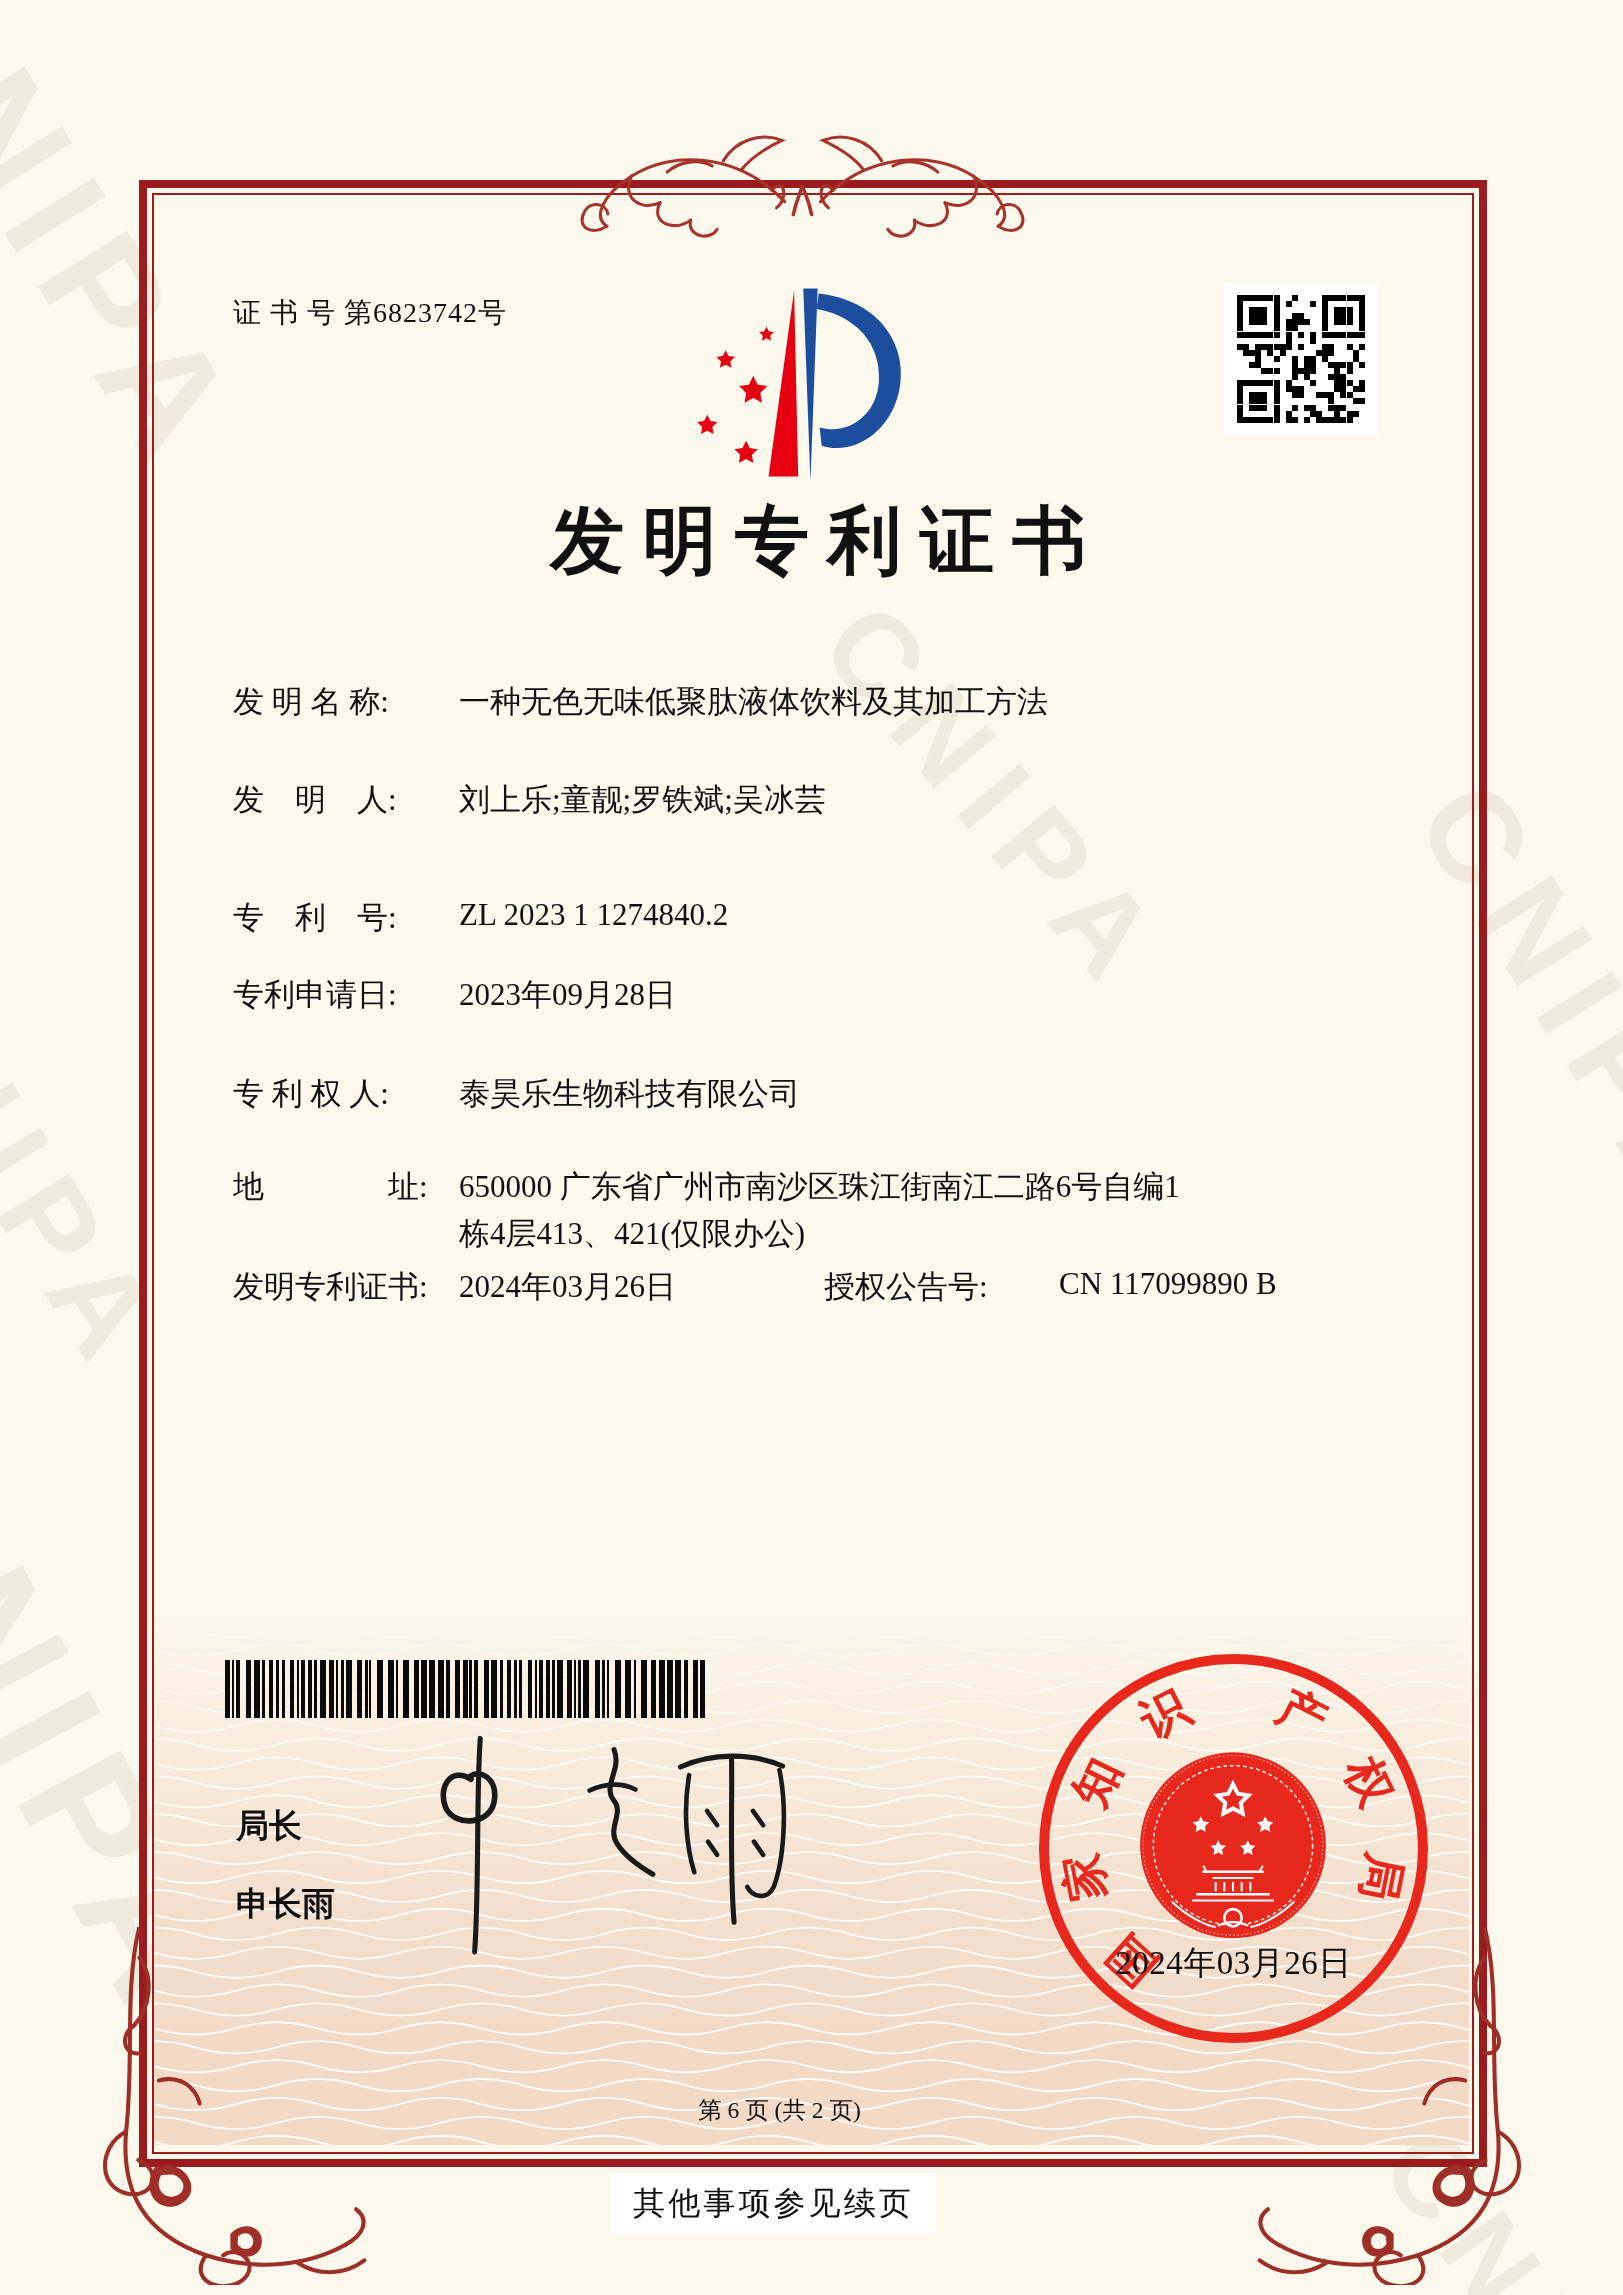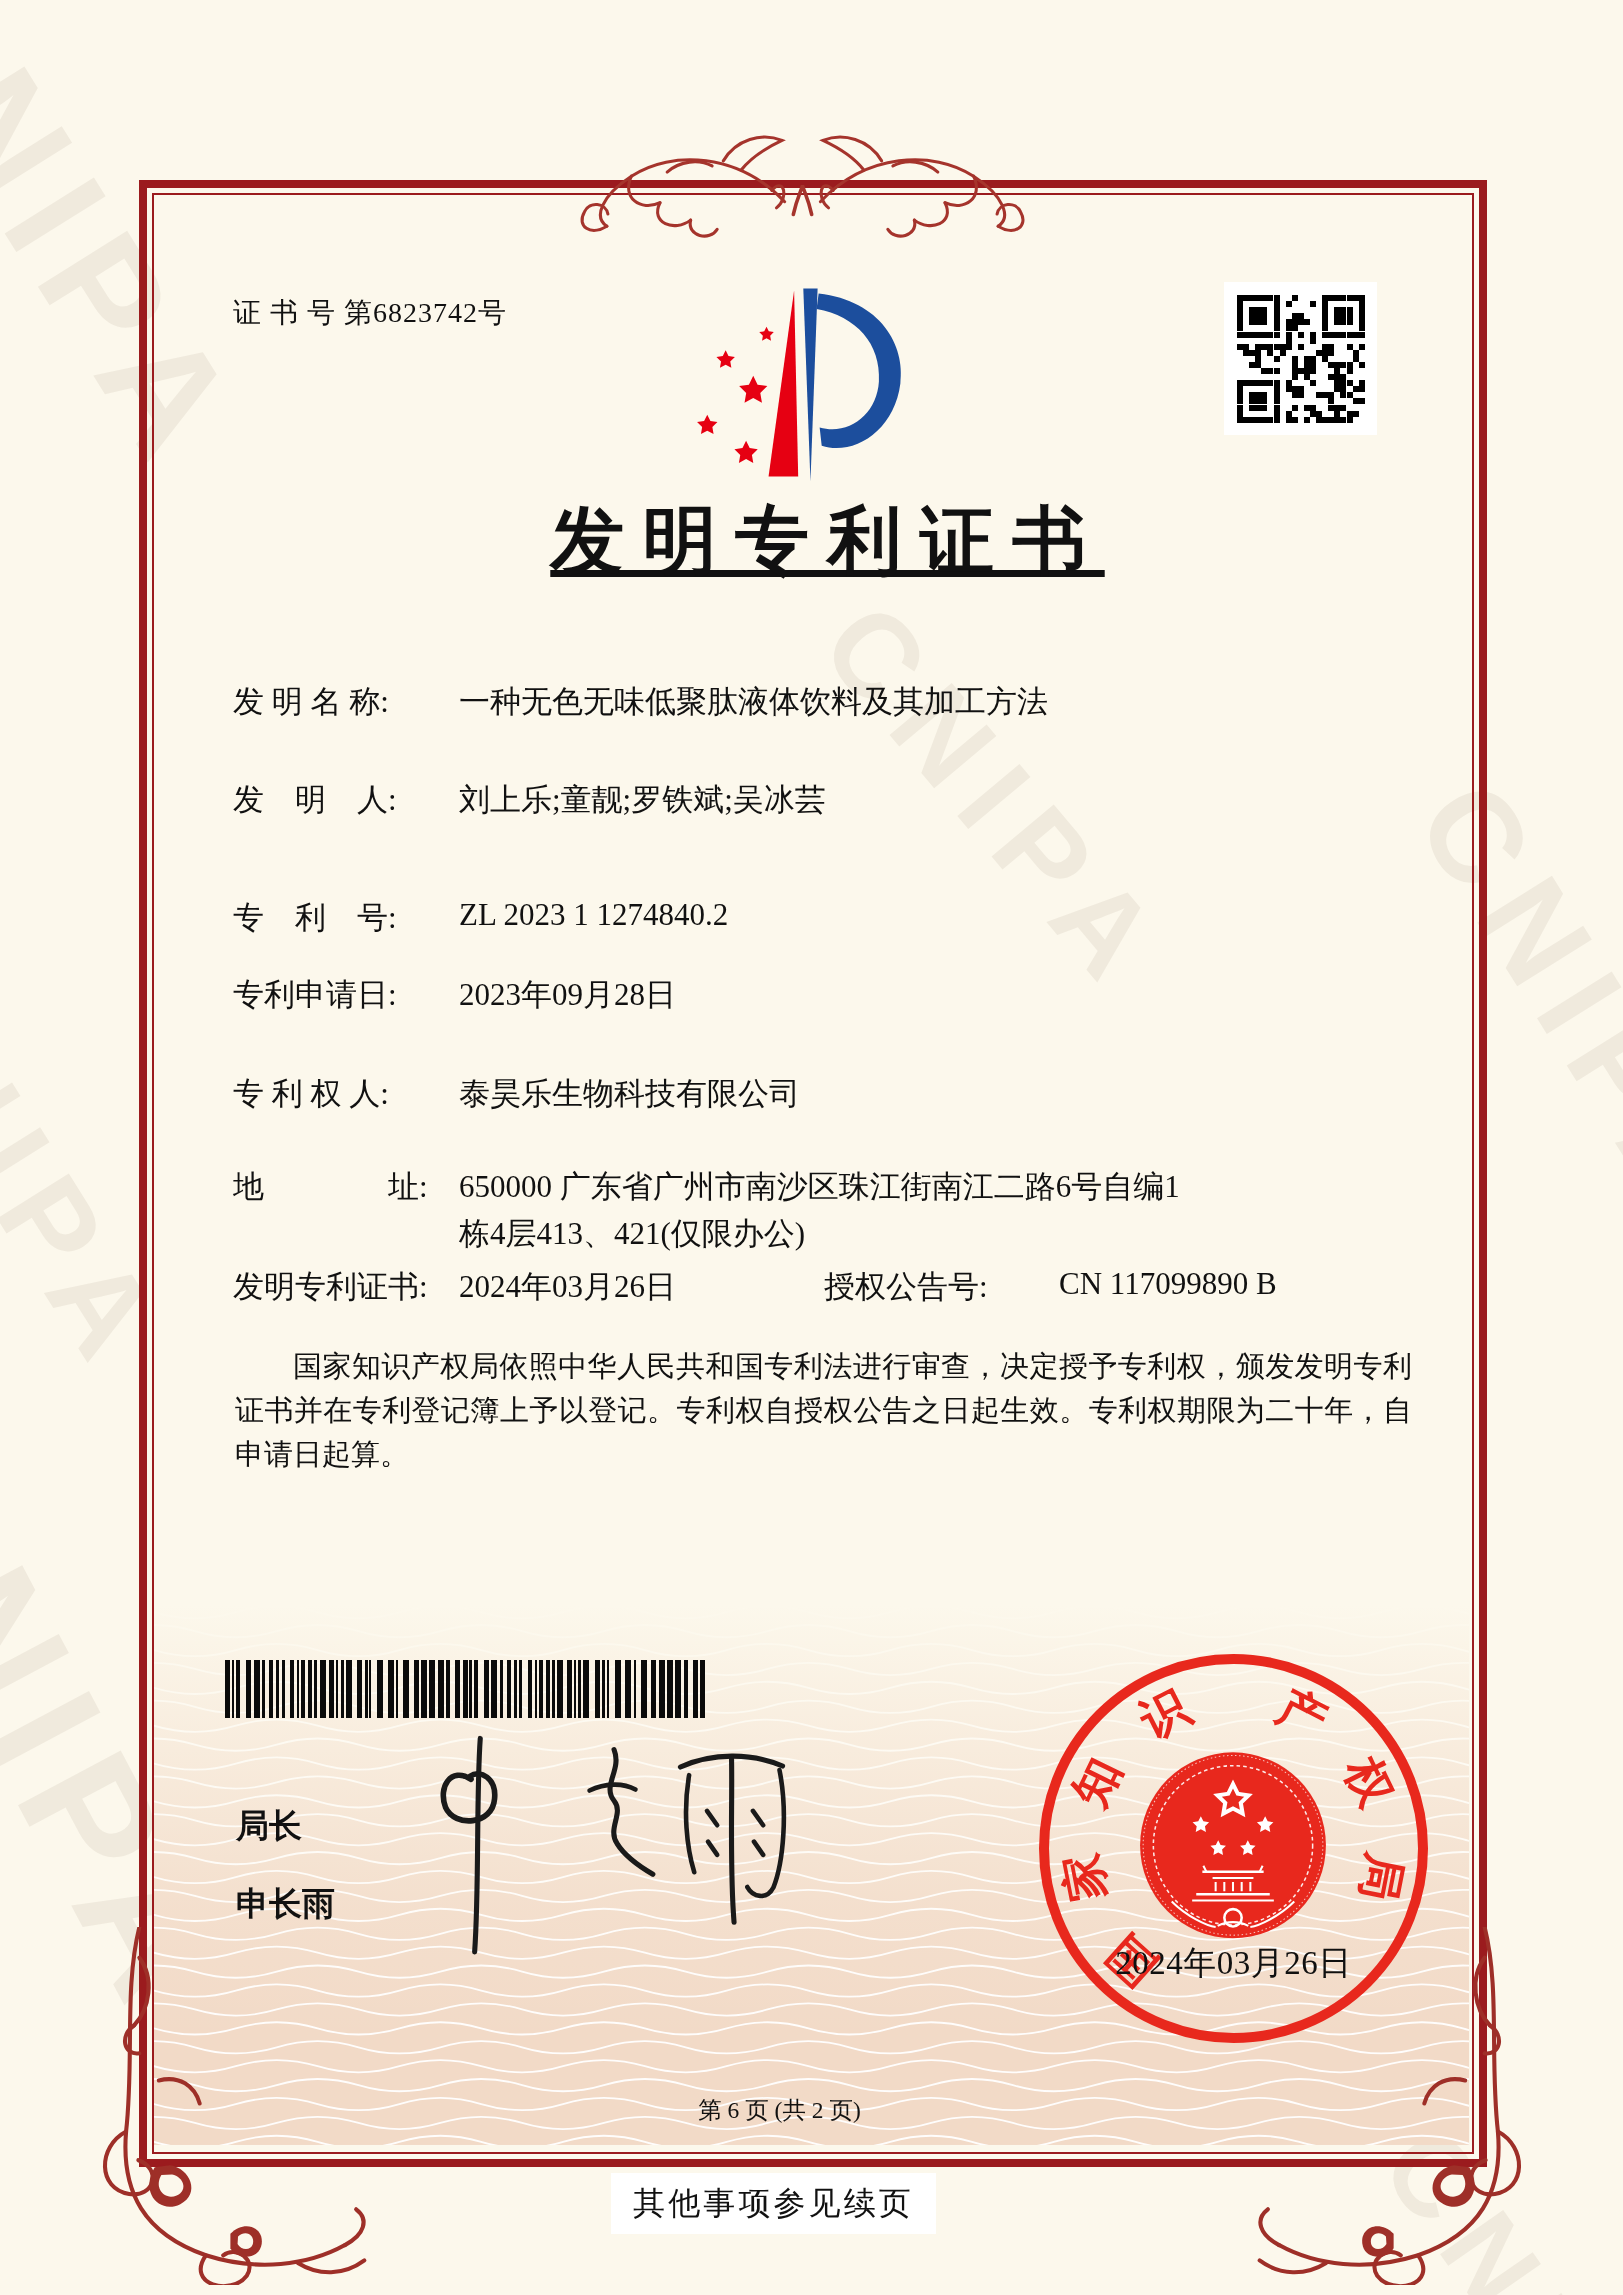--- a/index.html
+++ b/index.html
@@ -38,21 +38,20 @@
       rgba(252,248,236,0.55) 30%,
       rgba(252,248,236,0.18) 55%,
       rgba(252,248,236,0) 80%);
   }
   
   #cert-no{left:233px;top:286px;font-size:28px;white-space:pre;letter-spacing:1px;margin-top:8px;}
   #page-title{
     left:0;top:492px;width:1623px;text-align:center;
     font-size:74px;font-weight:bold;letter-spacing:18.4px;padding-left:32px;
     box-sizing:border-box;
-    text-decoration:underline;
   }
   #qr-box{left:1224px;top:282px;width:153px;height:153px;background:#ffffff;}
   #qr-grid{position:absolute;left:12.8px;top:12.8px;width:128px;height:128px;}
   .qrc{position:absolute;background:#000;}
   
   .field-row{position:absolute;left:233px;font-size:31px;white-space:nowrap;}
   .field-label{display:inline-block;width:226px;white-space:pre;vertical-align:top;}
   .field-value{white-space:pre;}
   
   #body-text{left:235px;top:1344px;width:1177px;font-size:29px;line-height:44px;text-align:justify;}
@@ -412,21 +411,20 @@
   <span class="field-value">栋4层413、421(仅限办公)</span>
 </div>
 <div class="field-row" style="top:1266px;">
   <span class="field-label">发明专利证书:</span><span class="field-value">2024年03月26日</span>
 </div>
 <div class="field-row" style="top:1266px;left:824px;">
   <span class="field-label" style="width:235px;">授权公告号:</span><span class="field-value">CN 117099890 B</span>
 </div>
 
 <div class="abs" id="body-text">
-  <p>国家知识产权局依照中华人民共和国专利法进行审查，决定授予专利权，颁发发明专利证书并在专利登记簿上予以登记。专利权自授权公告之日起生效。专利权期限为二十年，自申请日起算。</p>
 </div>
 
 <div class="abs" id="barcode">
     <div class="bcbar" style="left: 0px; width: 4.6px;"></div>
     <div class="bcbar" style="left: 6.6px; width: 2.6px;"></div>
     <div class="bcbar" style="left: 11.2px; width: 4.1px;"></div>
     <div class="bcbar" style="left: 21px; width: 4.6px;"></div>
     <div class="bcbar" style="left: 29px; width: 6.1px;"></div>
     <div class="bcbar" style="left: 37px; width: 2.6px;"></div>
     <div class="bcbar" style="left: 44px; width: 4.1px;"></div>

